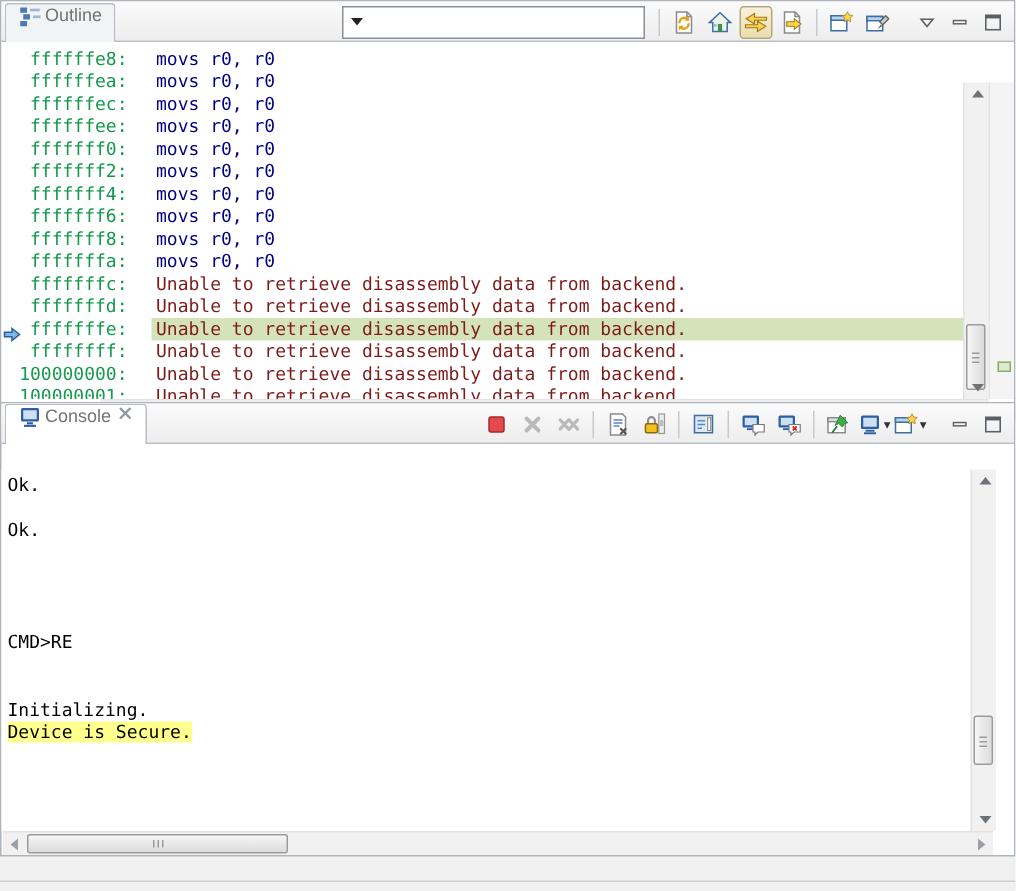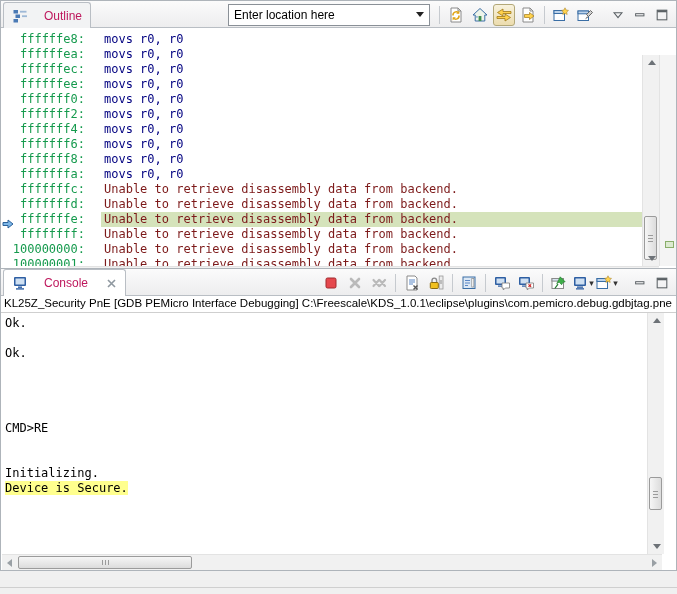--- a/index.html
+++ b/index.html
@@ -6,21 +6,21 @@
   html,body { width:677px; height:594px; overflow:hidden; }
   body { font-family:"Liberation Sans", sans-serif; background:#f0f0f0; position:relative; }
 
   .panel { position:absolute; left:0; width:677px; background:#fff; border:1px solid #aeb4ba; }
   #disasm-panel { top:0; height:281px; }
   #console-panel { top:268px; height:303px; }
   #status-bar { position:absolute; left:0; top:587px; width:677px; height:7px; background:#f0f0f0; border-top:1px solid #cfcfcf; }
 
   
   .tabbar { position:relative; height:27px; background:linear-gradient(#fbfbfb,#ededee); border-bottom:1px solid #b9bec4; display:flex; align-items:flex-end; }
-  .tab { height:26px; display:flex; align-items:center; gap:16px; padding:0 8px; font-size:12px; color:#be185d; border:1px solid #b9bec4; border-bottom:none; border-radius:3px 3px 0 0; margin-bottom:-1px; background:#f2f3f4; }
+  .tab { height:26px; display:flex; align-items:flex-start; gap:2px; padding:0 8px; font-size:12px; color:#737373; border:1px solid #b9bec4; border-bottom:none; border-radius:3px 3px 0 0; margin-bottom:-1px; background:#f2f3f4; }
   .tab.selected { background:#fff; height:27px; }
   .tab .ticon16 { width:16px; height:16px; display:inline-block; }
   .tab-close { width:11px; height:11px; display:inline-flex; margin-left:2px; }
   .tabbar .first { margin-left:2px; }
 
   
   .view-toolbar { position:absolute; right:4px; top:2px; height:23px; display:flex; align-items:center; gap:2px; }
   .tbtn { width:22px; height:22px; display:inline-flex; align-items:center; justify-content:center; border:1px solid transparent; border-radius:3px; }
   .tbtn.pressed { border:1px solid #b3a878; background:linear-gradient(#f8f2dd,#ecdcae); }
   .tbtn.disabled { opacity:.95; }
@@ -91,21 +91,20 @@
             <rect x="8" y="2.8" width="6.5" height="1.8" fill="#9db8d6"></rect>
             <rect x="3.5" y="6.5" width="4.5" height="3.5" fill="#4a7ab5"></rect>
             <rect x="10" y="7.3" width="5" height="1.8" fill="#9db8d6"></rect>
             <rect x="1.5" y="11" width="4.5" height="3.5" fill="#4a7ab5"></rect>
           </svg>
       </span>
       <span>Outline</span>
     </div>
     <div class="view-toolbar">
       <div class="combo">
-        <span class="combo-text">Enter location here</span>
         <span class="combo-btn">
             <i></i>
           </span>
       </div>
       <span class="tsep"></span>
       <span style="display: inline-flex; align-items: center; gap: 2px;">
           <span class="tbtn">
             <span style="display:inline-flex">
               <svg viewBox="0 0 16 16">
                 <path d="M3 1h7l3 3v11H3z" fill="#fff" stroke="#8a8a8a"></path>
@@ -386,21 +385,20 @@
               <svg viewBox="0 0 16 16">
                 <rect x="2.5" y="2.5" width="11" height="11" fill="none" stroke="#5a6064" stroke-width="1.2"></rect>
                 <rect x="2.5" y="2.5" width="11" height="2.4" fill="#5a6064"></rect>
               </svg>
             </span>
           </span>
         </span>
     </div>
   </div>
 
-  <div id="console-title">KL25Z_Security PnE [GDB PEMicro Interface Debugging] C:\Freescale\KDS_1.0.1\eclipse\plugins\com.pemicro.debug.gdbjtag.pne</div>
 
   <div id="console-body">
       <div class="cline"><span>Ok.</span></div>
       <div class="cline"><span></span></div>
       <div class="cline"><span>Ok.</span></div>
       <div class="cline"><span></span></div>
       <div class="cline"><span></span></div>
       <div class="cline"><span></span></div>
       <div class="cline"><span></span></div>
       <div class="cline"><span>CMD&gt;RE</span></div>

